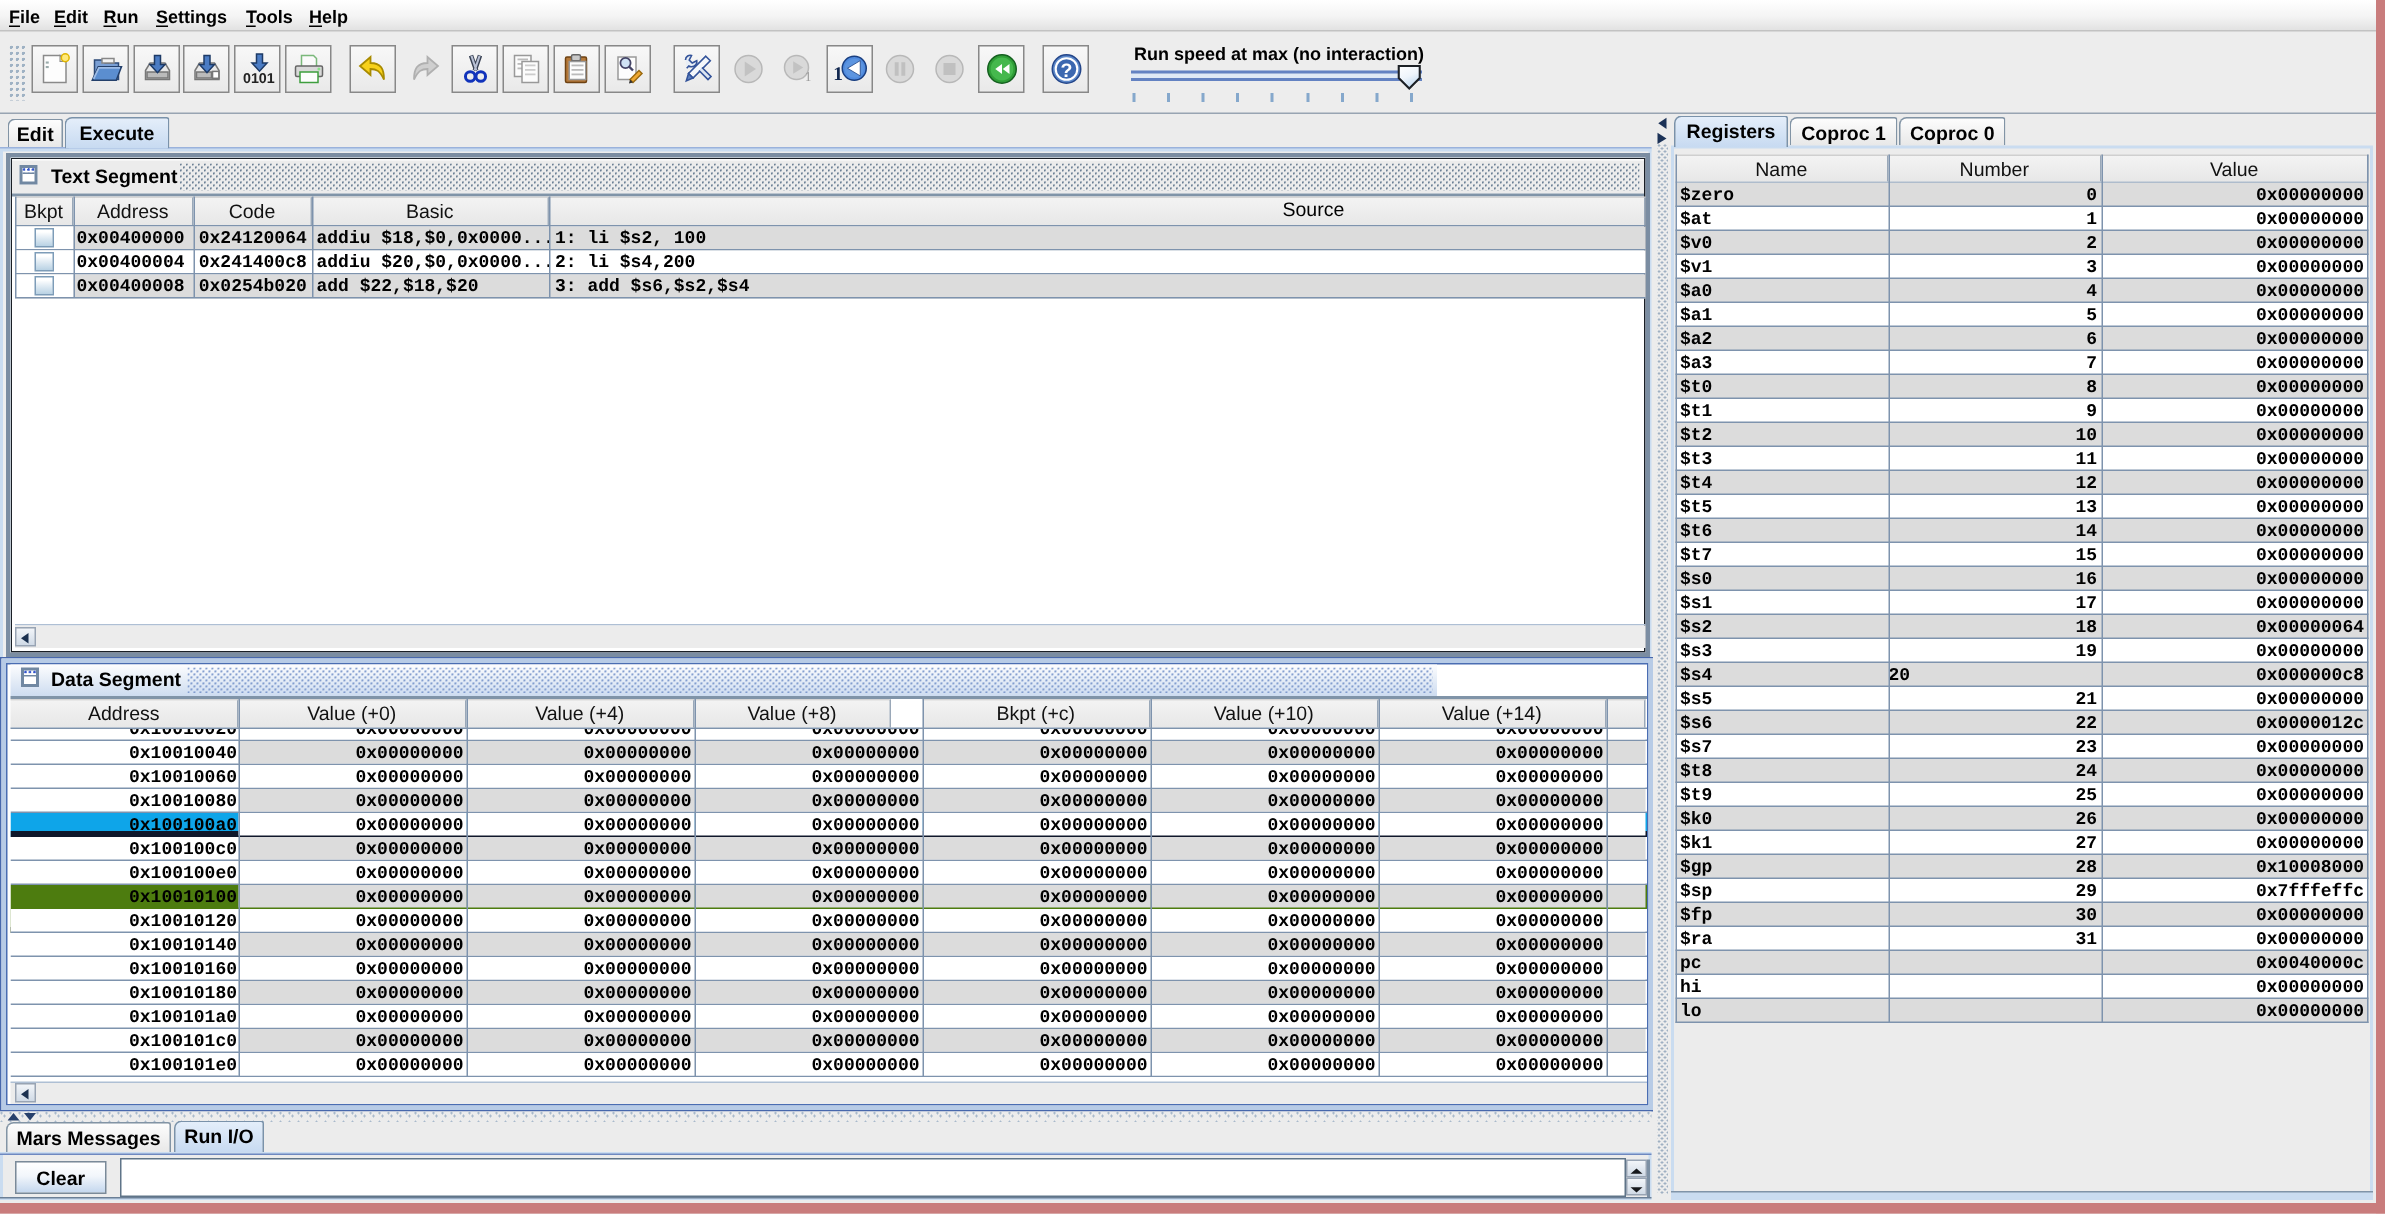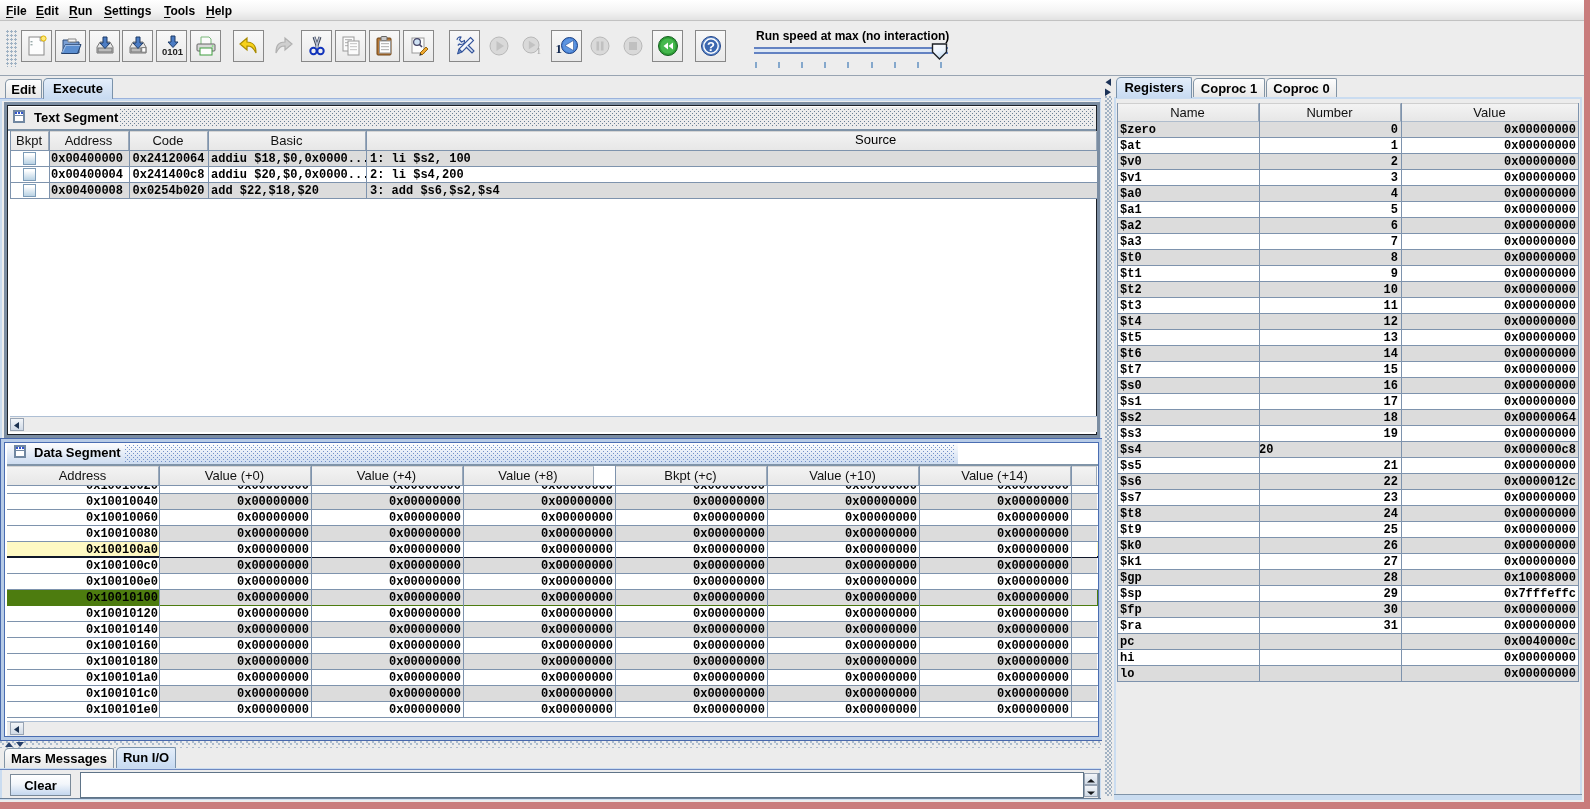--- a/index.html
+++ b/index.html
@@ -345,21 +345,21 @@
 <span style="position:absolute;left:456px;top:0;width:152px;height:15px;background:#dcdcdc;"></span>
 <span class="mono" style="position:absolute;left:456px;top:1px;width:150px;text-align:right;">0x00000000</span>
 <span style="position:absolute;left:608px;top:0;width:152px;height:15px;background:#dcdcdc;"></span>
 <span class="mono" style="position:absolute;left:608px;top:1px;width:150px;text-align:right;">0x00000000</span>
 <span style="position:absolute;left:760px;top:0;width:152px;height:15px;background:#dcdcdc;"></span>
 <span class="mono" style="position:absolute;left:760px;top:1px;width:150px;text-align:right;">0x00000000</span>
 <span style="position:absolute;left:912px;top:0;width:152px;height:15px;background:#dcdcdc;"></span>
 <span class="mono" style="position:absolute;left:912px;top:1px;width:150px;text-align:right;">0x00000000</span>
 <span style="position:absolute;left:1064px;top:0;width:26px;height:15px;background:#dcdcdc;"></span>
 </div>
-<div style="position:absolute;left:0;top:56px;width:1091px;height:16px;background:#fef9c3;border-bottom:2px solid #0f172a;">
+<div style="position:absolute;left:0;top:56px;width:1091px;height:16px;background:#0ea5e9;border-bottom:4px solid #0f172a;">
 <span class="mono" style="position:absolute;left:0;top:1px;width:151px;text-align:right;">0x100100a0</span>
 <span style="position:absolute;left:152px;top:0;width:152px;height:15px;background:#ffffff;"></span>
 <span class="mono" style="position:absolute;left:152px;top:1px;width:150px;text-align:right;">0x00000000</span>
 <span style="position:absolute;left:304px;top:0;width:152px;height:15px;background:#ffffff;"></span>
 <span class="mono" style="position:absolute;left:304px;top:1px;width:150px;text-align:right;">0x00000000</span>
 <span style="position:absolute;left:456px;top:0;width:152px;height:15px;background:#ffffff;"></span>
 <span class="mono" style="position:absolute;left:456px;top:1px;width:150px;text-align:right;">0x00000000</span>
 <span style="position:absolute;left:608px;top:0;width:152px;height:15px;background:#ffffff;"></span>
 <span class="mono" style="position:absolute;left:608px;top:1px;width:150px;text-align:right;">0x00000000</span>
 <span style="position:absolute;left:760px;top:0;width:152px;height:15px;background:#ffffff;"></span>

